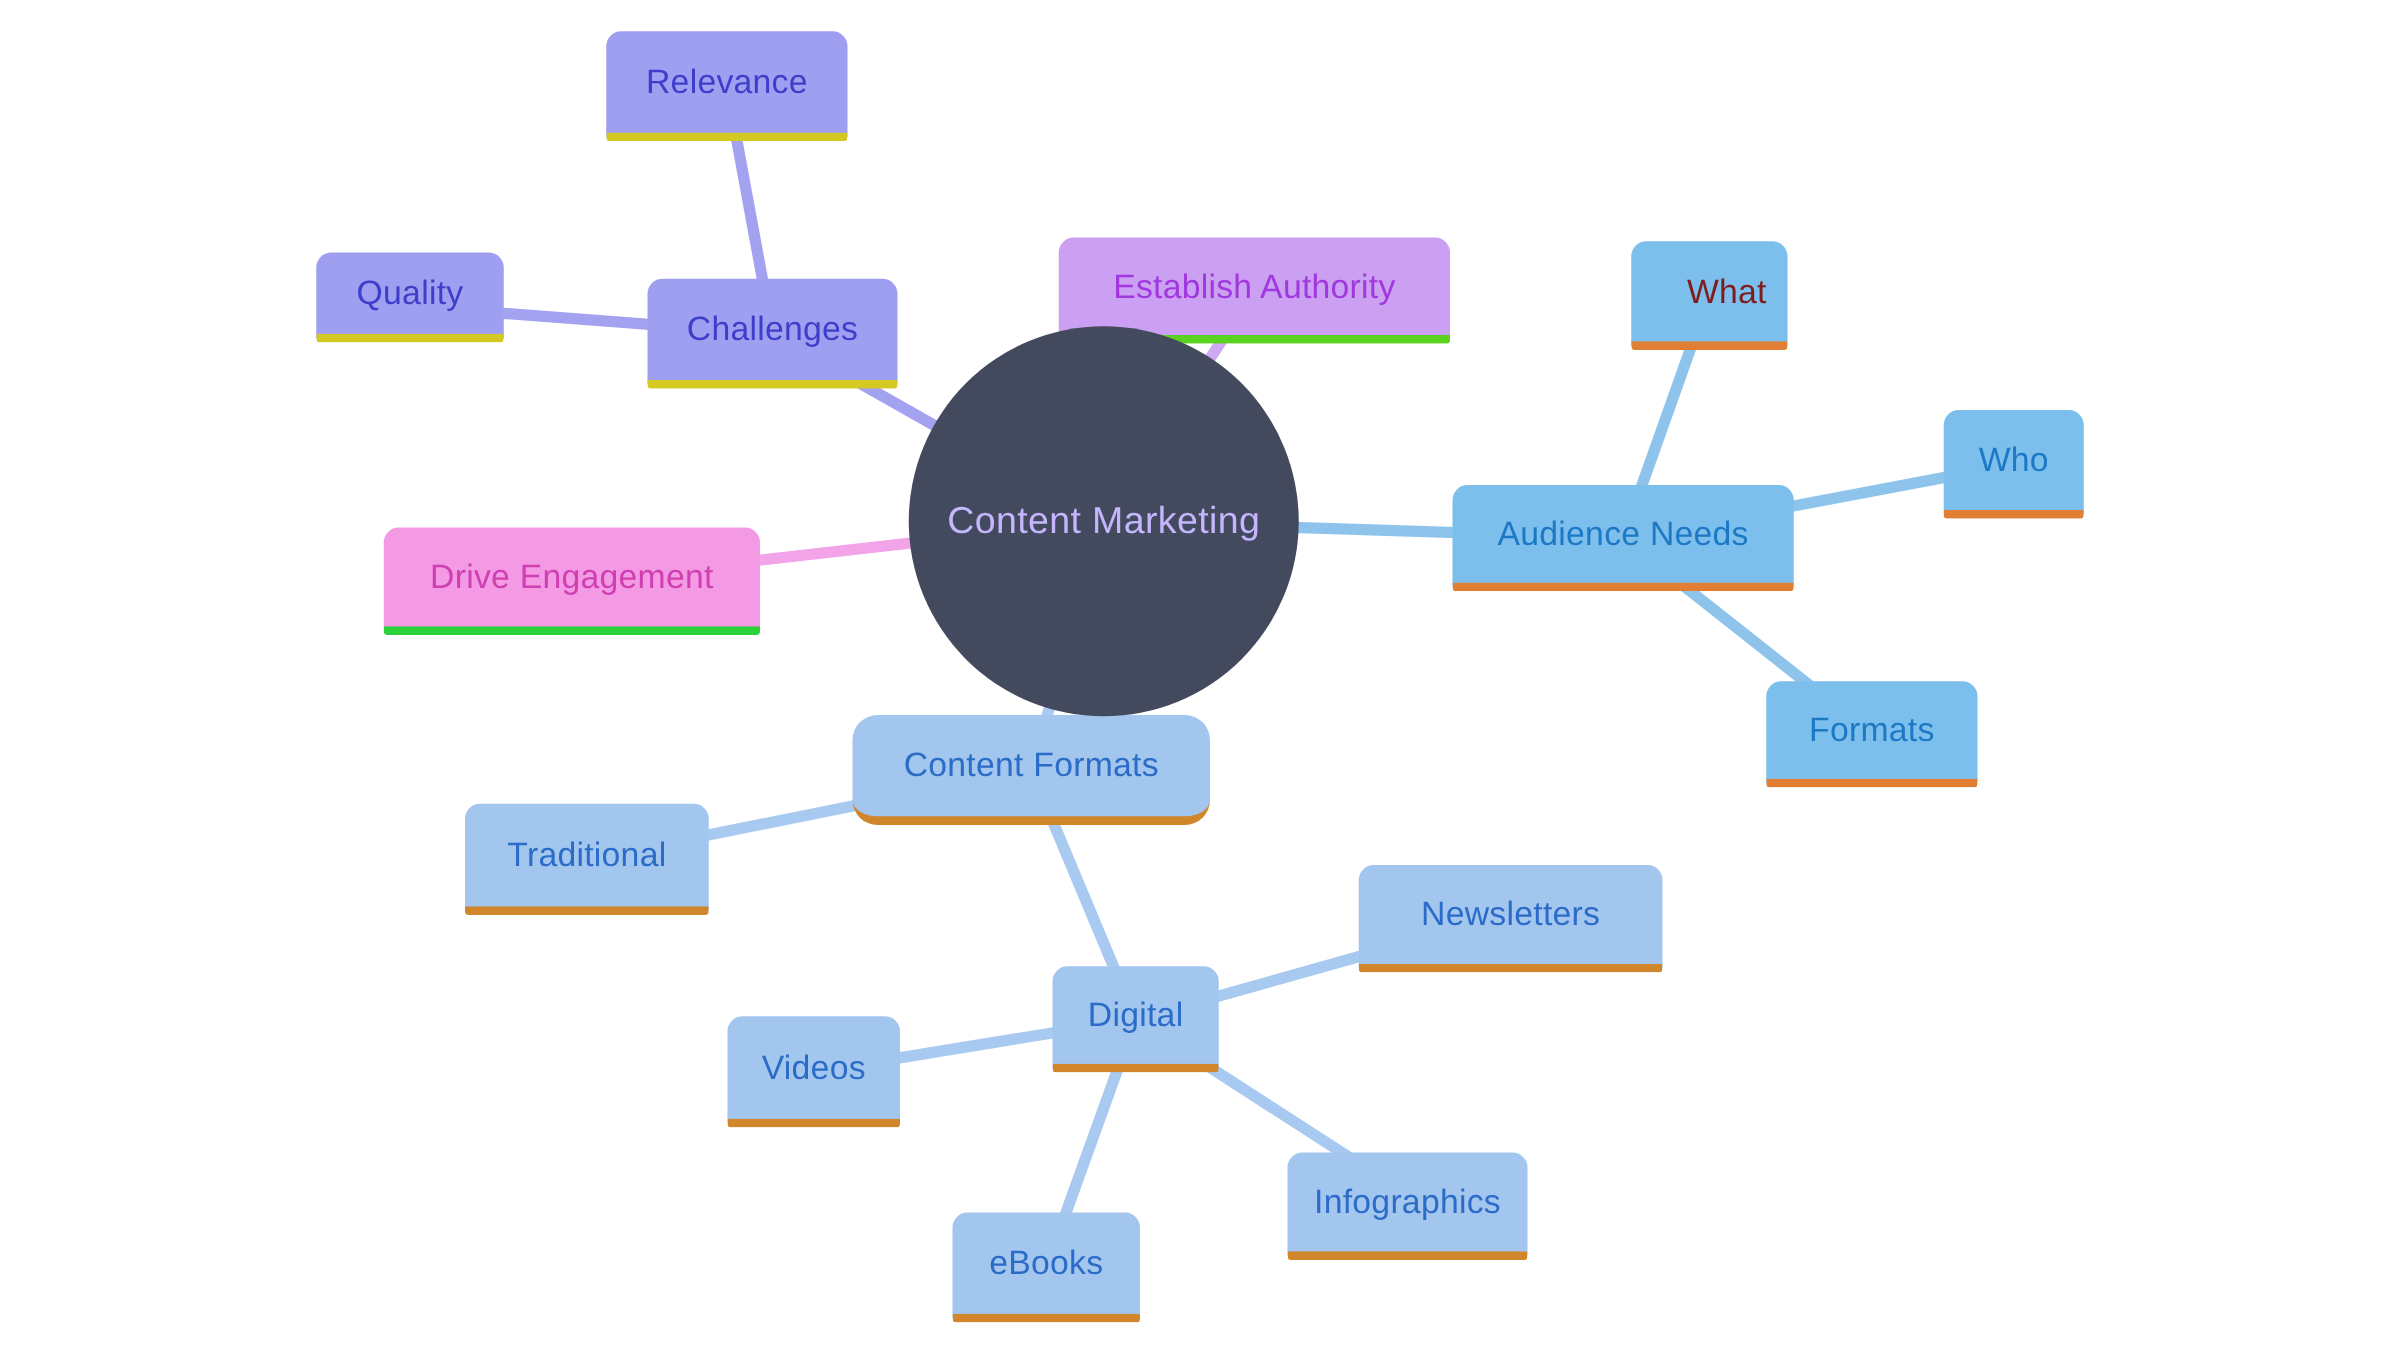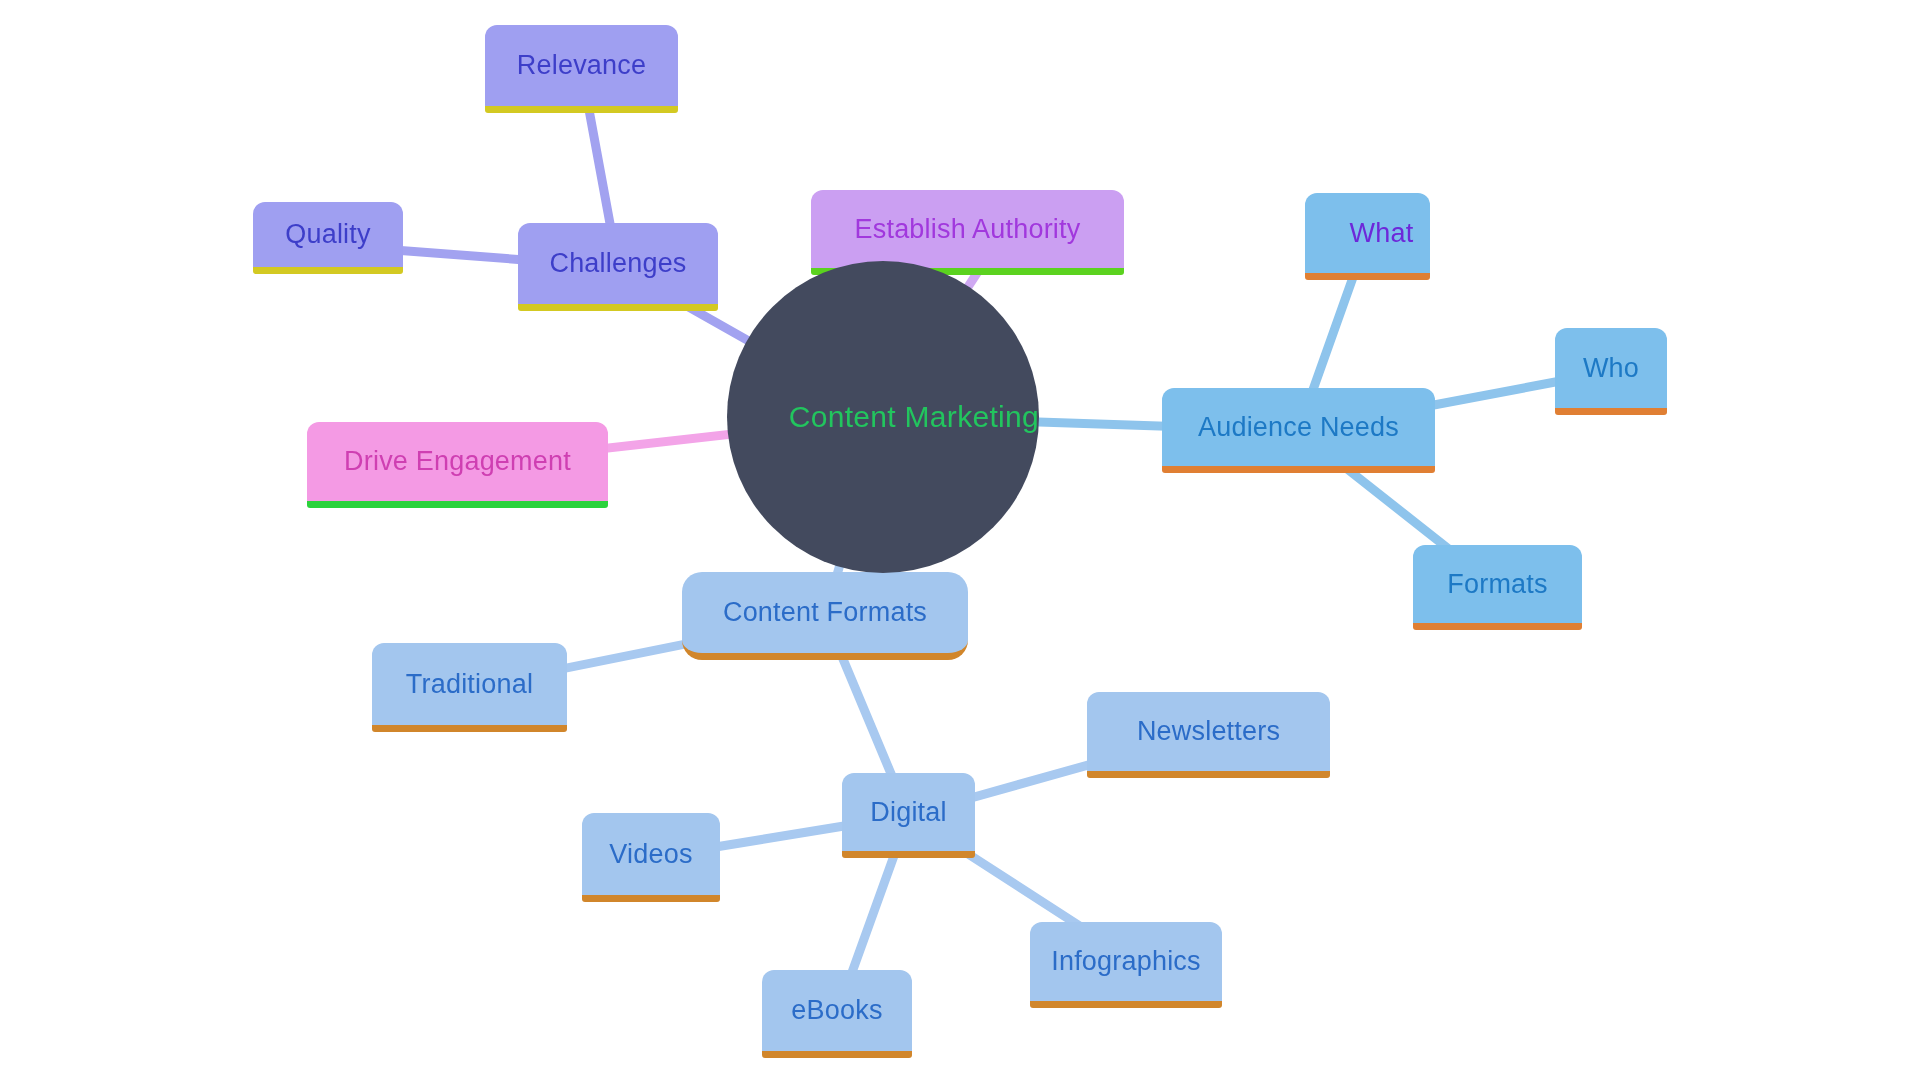--- a/index.html
+++ b/index.html
@@ -72,30 +72,30 @@
   <div id="node-layer">
       <div class="node" style="left: 518px; top: 223px; width: 200px; height: 88px; background: rgb(159, 159, 241); color: rgb(61, 62, 201); border-bottom: 7px solid rgb(211, 201, 34);">
         <span>Challenges</span>
       </div>
       <div class="node" style="left: 253px; top: 202px; width: 150px; height: 72px; background: rgb(159, 159, 241); color: rgb(61, 62, 201); border-bottom: 7px solid rgb(211, 201, 34);">
         <span>Quality</span>
       </div>
       <div class="node" style="left: 485px; top: 25px; width: 193px; height: 88px; background: rgb(159, 159, 241); color: rgb(61, 62, 201); border-bottom: 7px solid rgb(211, 201, 34);">
         <span>Relevance</span>
       </div>
-      <div class="node" style="left: 811px; top: 190px; width: 313px; height: 85px; background: rgb(203, 159, 242); color: rgb(161, 56, 221); border-bottom: 7px solid rgb(91, 210, 31);">
+      <div class="node" style="left: 847px; top: 190px; width: 313px; height: 85px; background: rgb(203, 159, 242); color: rgb(161, 56, 221); border-bottom: 7px solid rgb(91, 210, 31);">
         <span>Establish Authority</span>
       </div>
       <div class="node" style="left: 307px; top: 422px; width: 301px; height: 86px; background: rgb(244, 154, 228); color: rgb(207, 63, 178); border-bottom: 7px solid rgb(43, 210, 60);">
         <span>Drive Engagement</span>
       </div>
       <div class="node" style="left: 1162px; top: 388px; width: 273px; height: 85px; background: rgb(125, 191, 236); color: rgb(29, 121, 197); border-bottom: 7px solid rgb(224, 127, 51);">
         <span>Audience Needs</span>
       </div>
-      <div class="node" style="left: 1305px; top: 193px; width: 125px; height: 87px; background: rgb(125, 191, 236); color: #6d28d9; border-bottom: 7px solid rgb(224, 127, 51); padding-left: 28px;">
+      <div class="node" style="left: 1305px; top: 193px; width: 125px; height: 87px; background: rgb(125, 191, 236); color: #7f1d1d; border-bottom: 7px solid rgb(224, 127, 51); padding-left: 28px;">
         <span>What</span>
       </div>
       <div class="node" style="left: 1555px; top: 328px; width: 112px; height: 87px; background: rgb(125, 191, 236); color: rgb(29, 121, 197); border-bottom: 7px solid rgb(224, 127, 51);">
         <span>Who</span>
       </div>
       <div class="node" style="left: 1413px; top: 545px; width: 169px; height: 85px; background: rgb(125, 191, 236); color: rgb(29, 121, 197); border-bottom: 7px solid rgb(224, 127, 51);">
         <span>Formats</span>
       </div>
       <div class="node" style="left: 682px; top: 572px; width: 286px; height: 88px; background: rgb(163, 198, 238); color: rgb(43, 108, 200); border-bottom: 7px solid rgb(209, 134, 43); border-radius: 20px;">
         <span>Content Formats</span>
@@ -111,17 +111,17 @@
       </div>
       <div class="node" style="left: 582px; top: 813px; width: 138px; height: 89px; background: rgb(163, 198, 238); color: rgb(43, 108, 200); border-bottom: 7px solid rgb(209, 134, 43);">
         <span>Videos</span>
       </div>
       <div class="node" style="left: 762px; top: 970px; width: 150px; height: 88px; background: rgb(163, 198, 238); color: rgb(43, 108, 200); border-bottom: 7px solid rgb(209, 134, 43); text-align: center;">
         <span>eBooks</span>
       </div>
       <div class="node" style="left: 1030px; top: 922px; width: 192px; height: 86px; background: rgb(163, 198, 238); color: rgb(43, 108, 200); border-bottom: 7px solid rgb(209, 134, 43);">
         <span>Infographics</span>
       </div>
-      <div class="root-node" style="left: 727px; top: 261px; width: 312px; height: 312px; background: rgb(67, 74, 94); color: #22c55e; justify-content: flex-end;">
+      <div class="root-node" style="left: 727px; top: 261px; width: 312px; height: 312px; background: rgb(67, 74, 94); color: #c4b5fd;">
         <span>Content Marketing</span>
       </div>
     </div>
 </div>
 
 </body></html>

